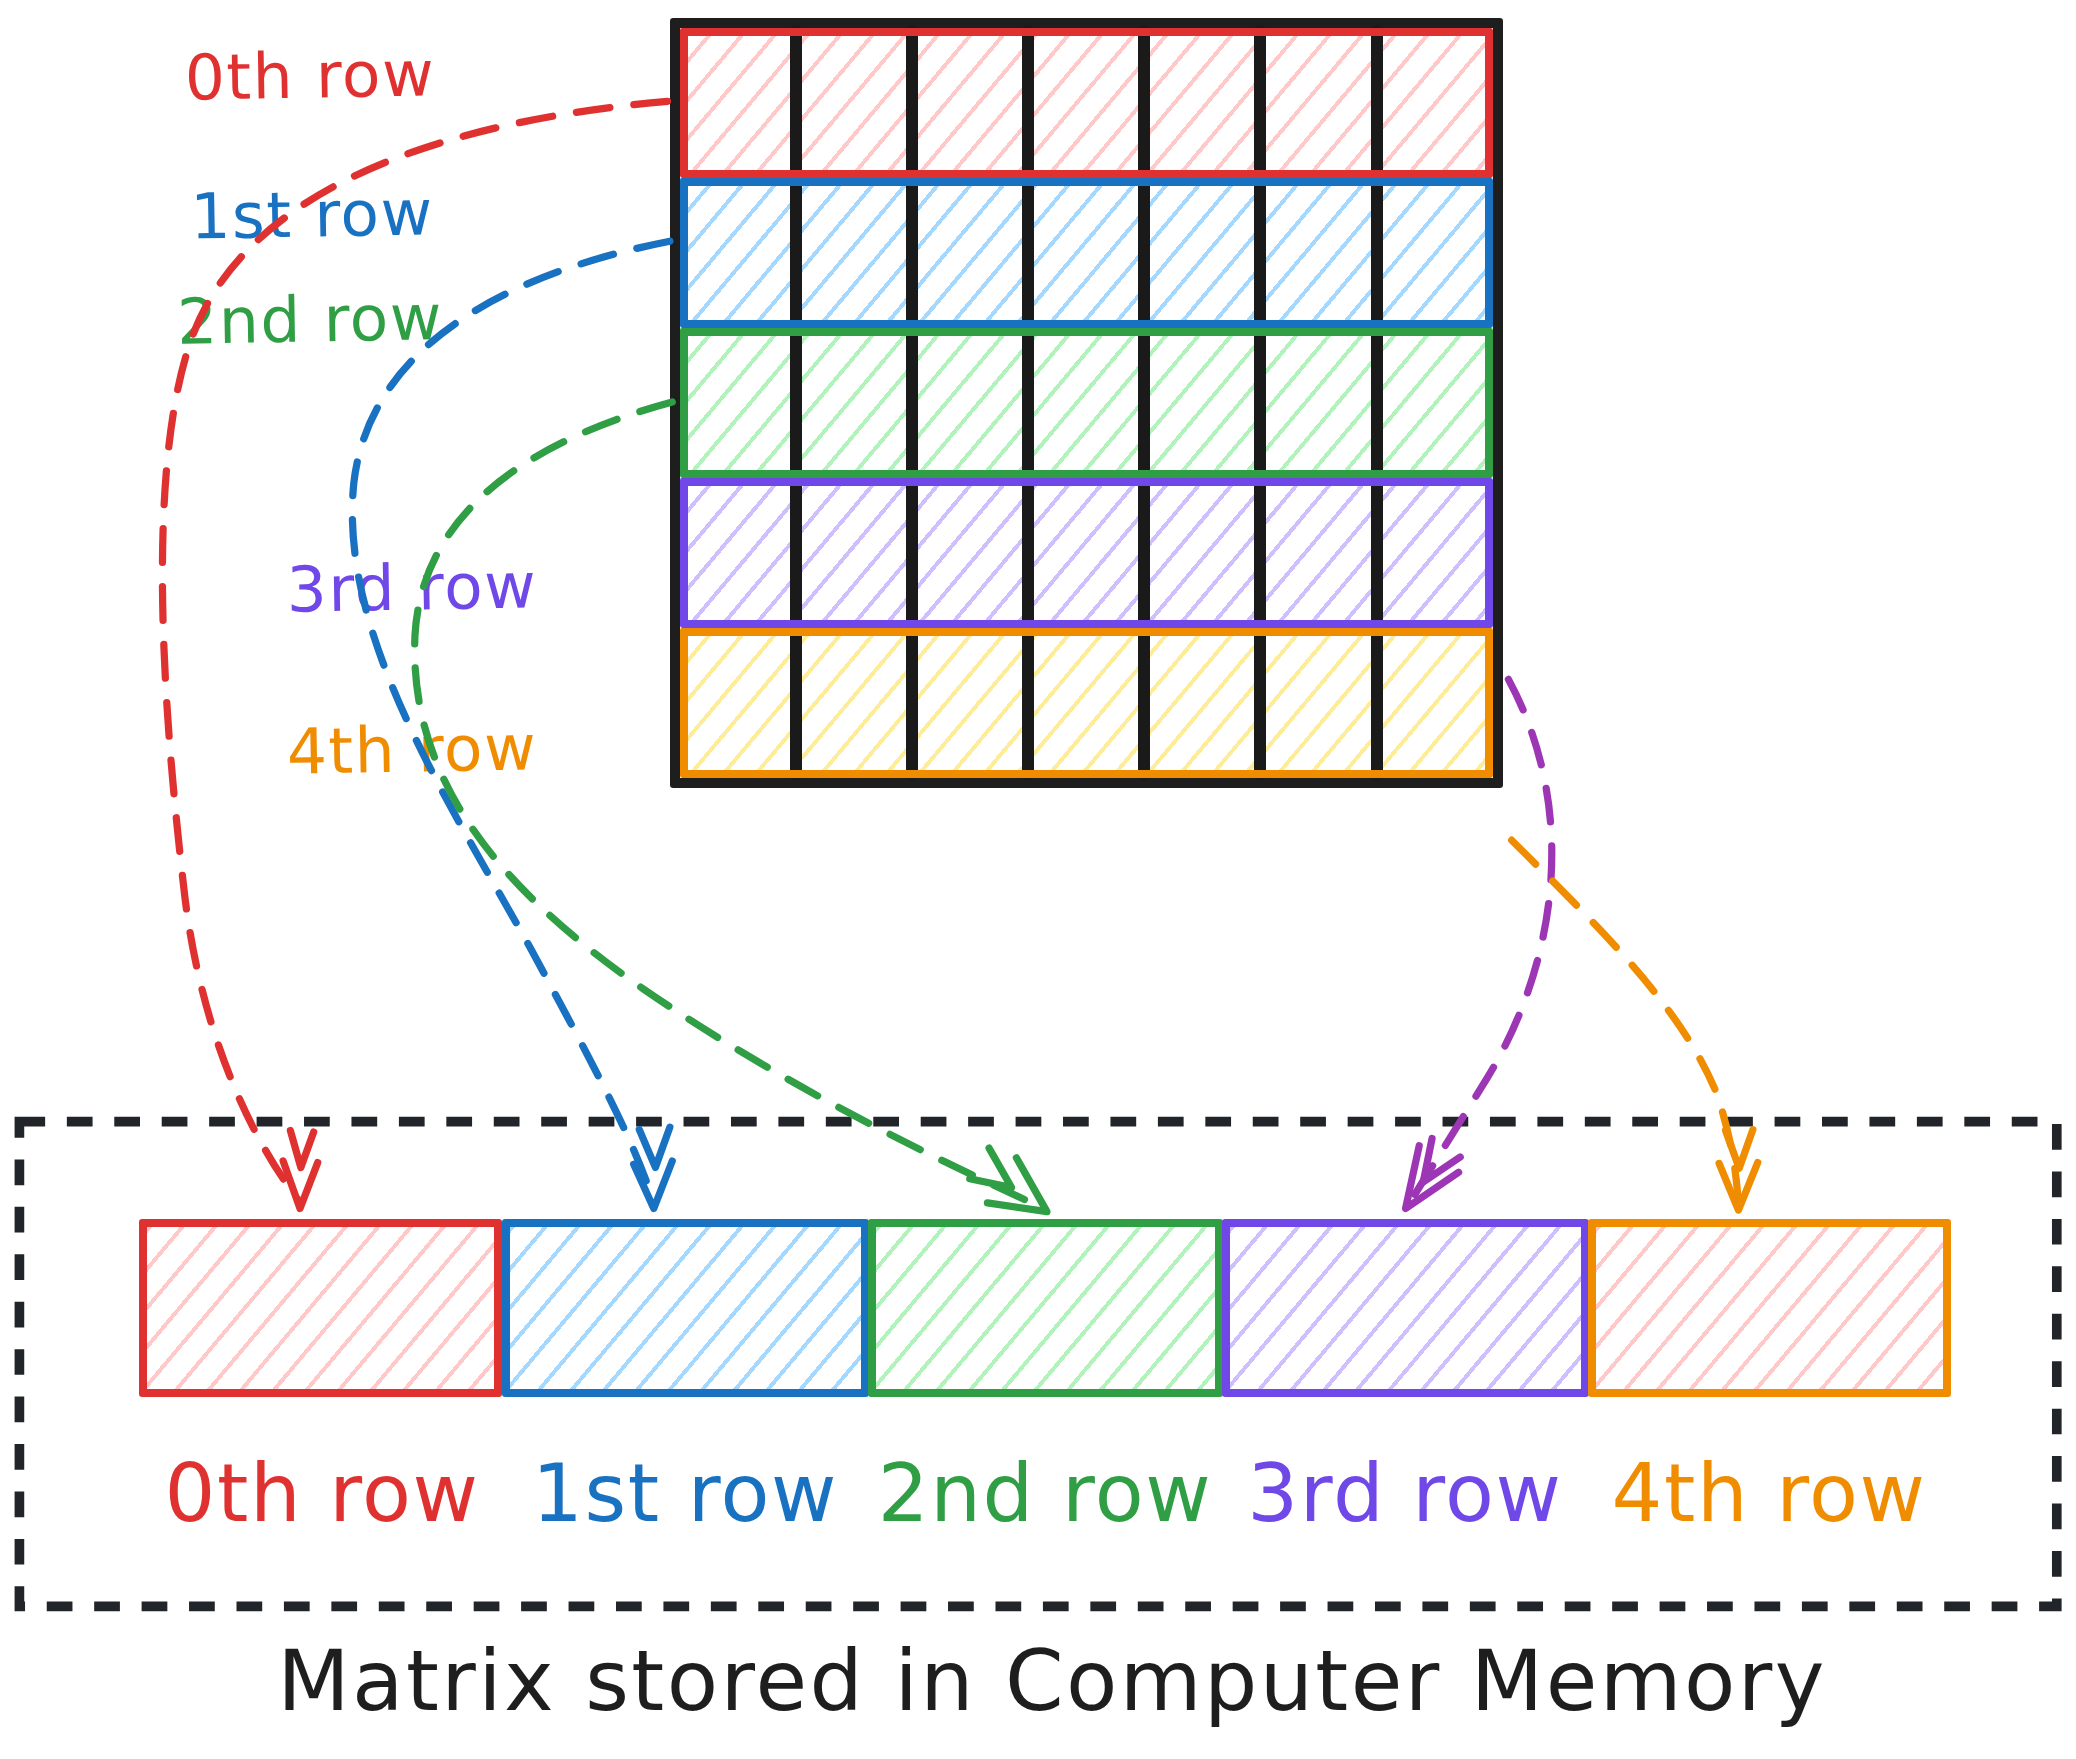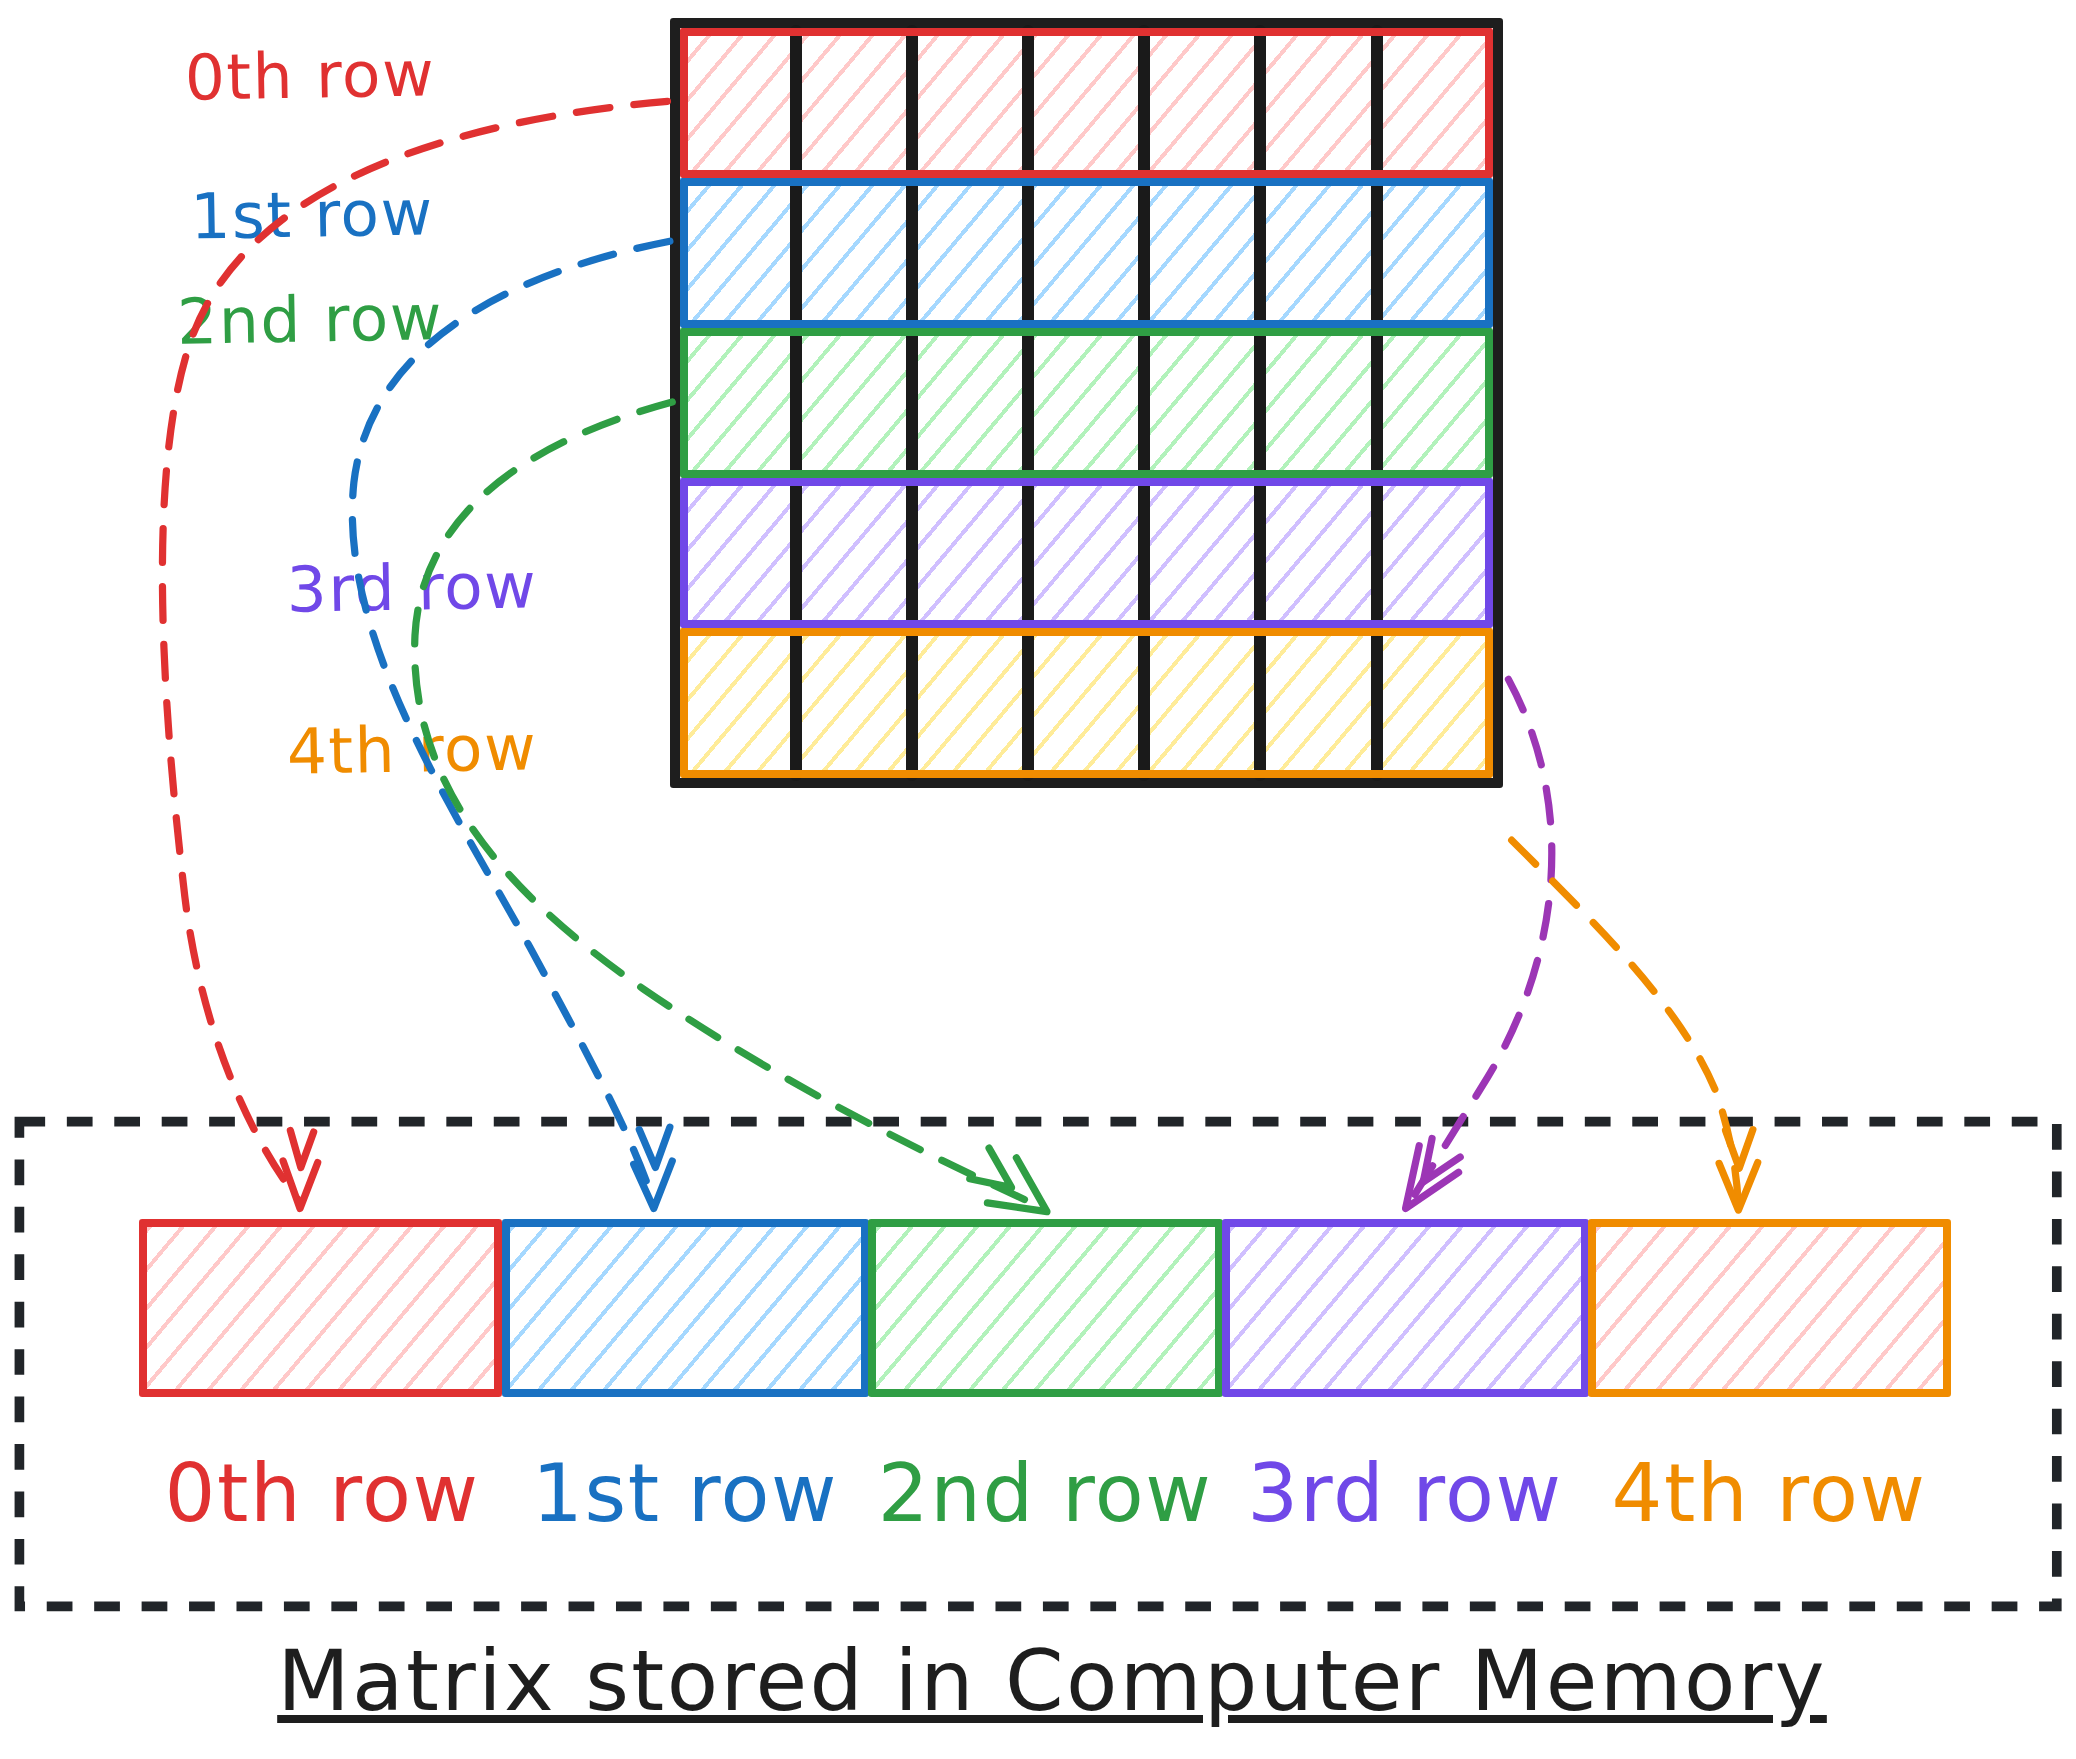--- a/index.html
+++ b/index.html
@@ -84,21 +84,20 @@
   .ml3{left:1405px;color:#7048e8;}
   .ml4{left:1769px;color:#f08c00;}
 
   
   .caption{
     position:absolute;left:1052px;top:1632px;
     transform:translateX(-50%);
     font-size:84px;color:#1e1e1e;
     white-space:nowrap;
     letter-spacing:2.4px;
-    text-decoration:underline;
   }
 
   
   .overlay{position:absolute;left:0;top:0;width:2077px;height:1760px;}
   .dashcurve{fill:none;stroke-width:9px;stroke-linecap:round;stroke-dasharray:42 30;}
   .head{fill:none;stroke-width:9px;stroke-linecap:round;stroke-linejoin:round;}
   .s-red{stroke:#e03131;}
   .s-blue{stroke:#1971c2;}
   .s-green{stroke:#2f9e44;}
   .s-purple{stroke:#9c36b5;}

